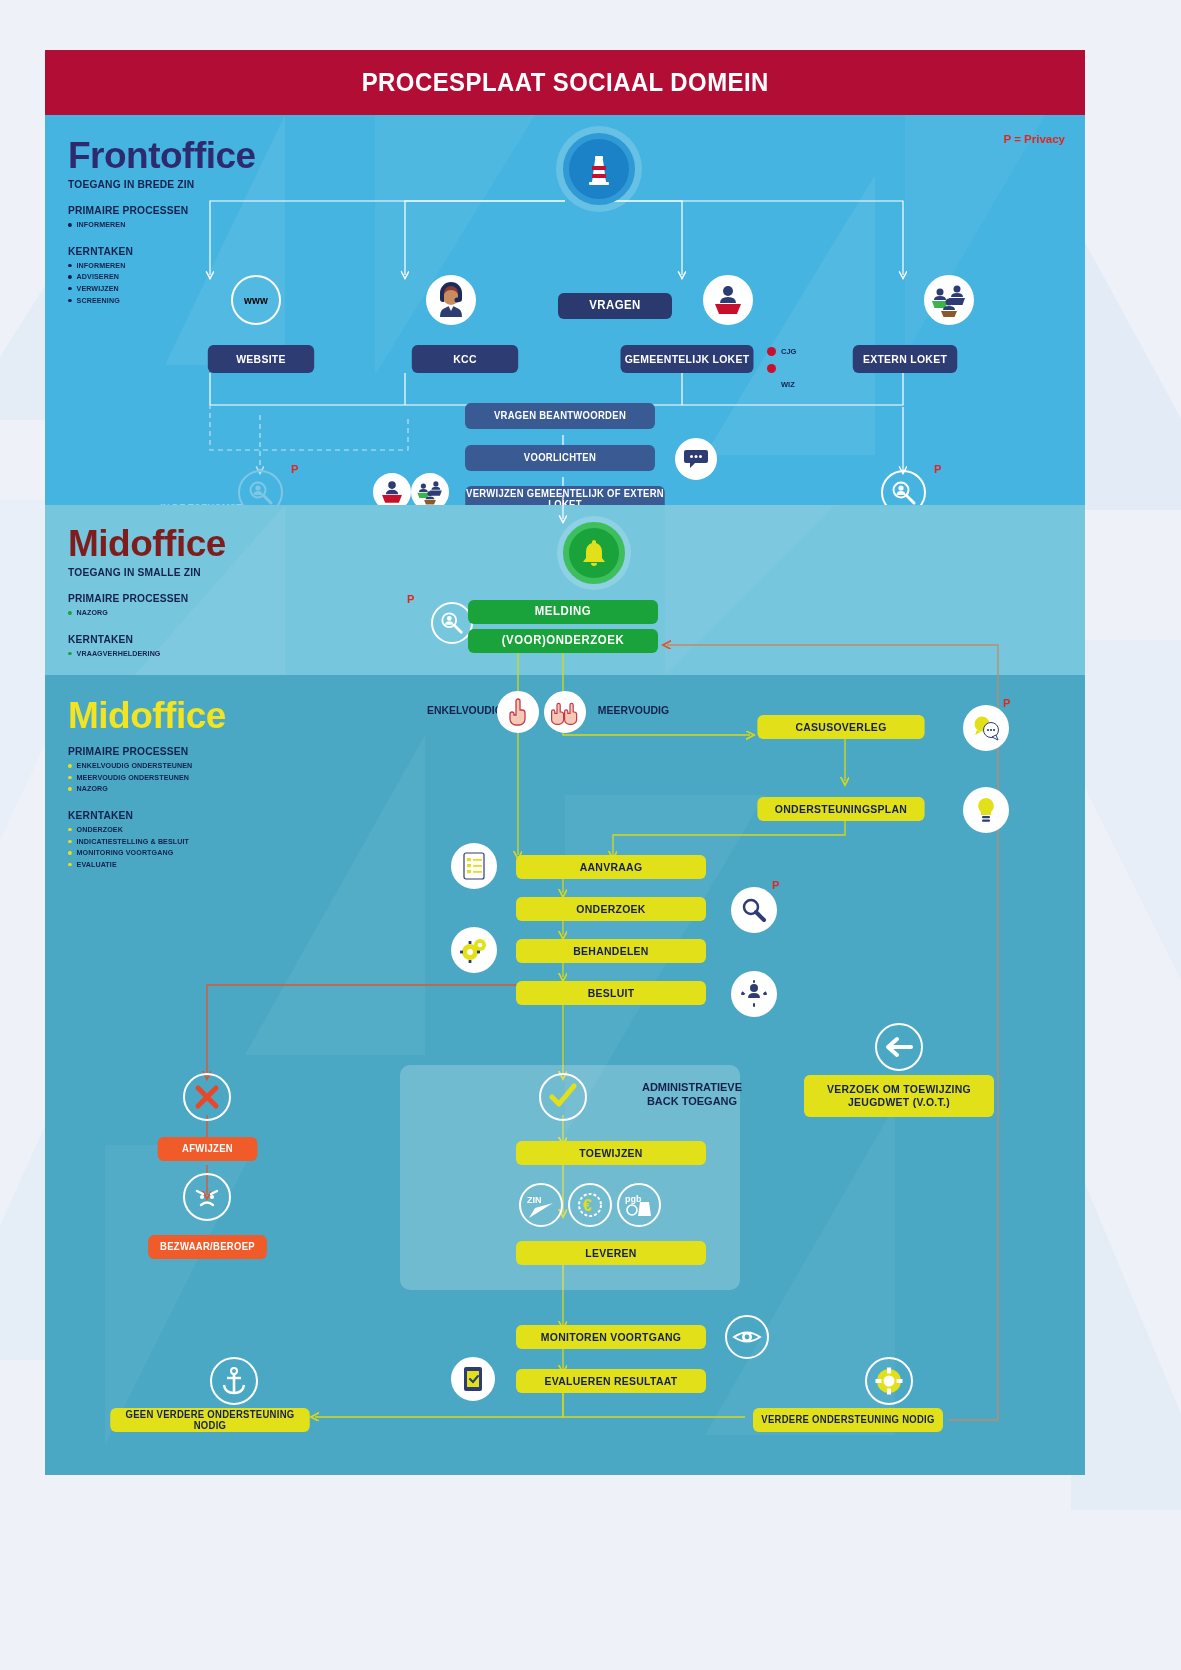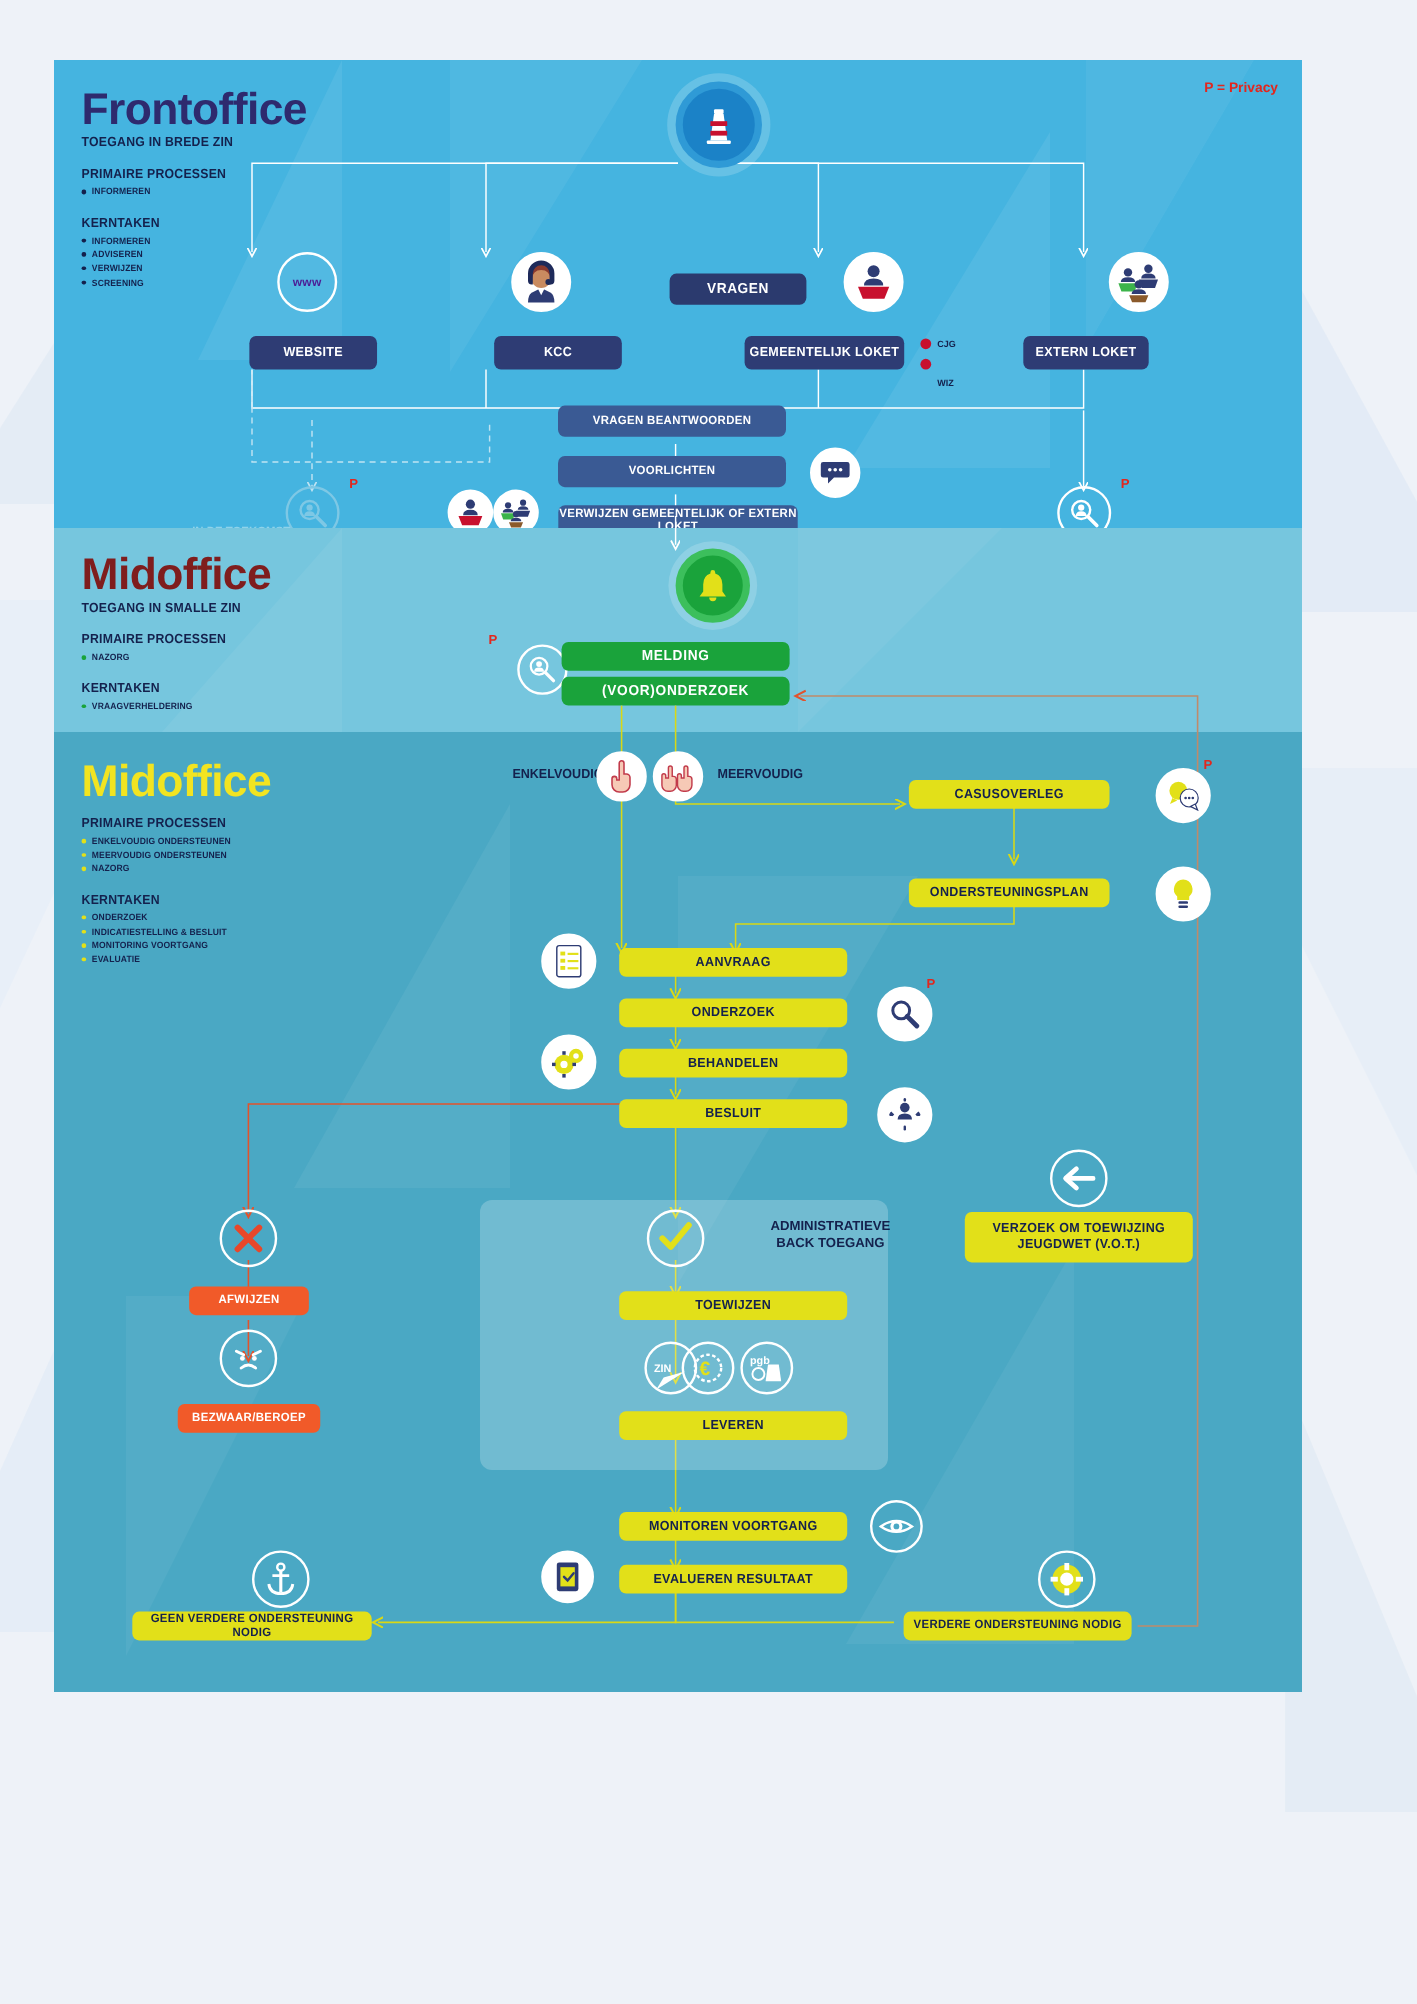--- a/index.html
+++ b/index.html
@@ -81,21 +81,21 @@
   .box-screen { background:#3a6fa8; color:#fff; font-size:10px; letter-spacing:.4px; }
   .box-screen-ghost { background:#4f9ec4; color:#9fd4ea; font-size:10px; letter-spacing:.4px; }
   .box-green  { background:#1aa33b; color:#fff; font-size:12px; letter-spacing:.6px; }
   .box-yellow { background:#e2e019; color:#14214d; font-size:11px; letter-spacing:.3px; }
   .box-orange { background:#f15a29; color:#fff; font-size:10px; letter-spacing:.3px; }
 
   
   .ic {
     position:absolute; border-radius:50%; border:2px solid #ffffff;
     display:flex; align-items:center; justify-content:center;
-    color:#4c1d95; font-weight:bold; background:transparent;
+    color:#000000; font-weight:bold; background:transparent;
   }
   .ic-fill { background:#ffffff; }
   .lbl-p { position:absolute; color:#e3261d; font-size:11px; font-weight:bold; }
   .side-lbl {
     position:absolute; color:#14214d; font-size:11px; font-weight:bold;
     font-family:"Liberation Sans Narrow","Liberation Sans",sans-serif; transform:scaleX(.95);
   }
   .legend-dot { position:absolute; width:9px; height:9px; border-radius:50%; background:#c8102e; }
   .legend-txt { position:absolute; font-size:7.5px; font-weight:bold; color:#14214d; }
 
@@ -122,20 +122,23 @@
   <div class="tri t1"></div>
     <div class="tri t2"></div>
     <div class="tri t3"></div>
   <div class="tri t4"></div>
     <div class="tri t5"></div>
     <div class="tri t6"></div>
 </div>
 
 <div class="poster">
 
+  <div class="title-bar">
+    <h1>PROCESPLAAT SOCIAAL DOMEIN</h1>
+  </div>
 
   <div class="band band-front">
     <div class="bgtri" style="border-left:120px solid transparent;border-bottom:250px solid rgba(255,255,255,.07);left:120px;top:0;"></div>
     <div class="bgtri" style="border-right:160px solid transparent;border-top:260px solid rgba(255,255,255,.06);left:330px;top:0;"></div>
     <div class="bgtri" style="border-left:170px solid transparent;border-bottom:280px solid rgba(255,255,255,.07);left:660px;top:60px;"></div>
     <div class="bgtri" style="border-right:140px solid transparent;border-top:240px solid rgba(255,255,255,.05);right:40px;top:0;"></div>
 
     <div class="priv-key">P = Privacy</div>
 
     <div class="sec-head" style="top:20px;">
@@ -563,21 +566,21 @@
     </div>
     <div class="ic" style="left:494px; top:398px; width:48px; height:48px;">
       <svg width="30" height="28" viewBox="0 0 30 28">
         <path d="M4 14 L11 21 L26 3" stroke="#e2e019" stroke-width="5" fill="none" stroke-linecap="round" stroke-linejoin="round"></path>
       </svg>
     </div>
     <div class="box box-yellow" style="left:466px; top:466px; width:200px; height:24px;">
       <span>TOEWIJZEN</span>
     </div>
 
-    <div class="ic" style="left:492px; top:508px; width:44px; height:44px;align-items:flex-end;">
+    <div class="ic" style="left:474px; top:508px; width:44px; height:44px;">
       <svg width="36" height="30" viewBox="0 0 36 30">
         <text x="4" y="13" fill="#fff" font-size="9" font-weight="bold" font-family="Liberation Sans, sans-serif">ZIN</text>
         <path d="M6 28 L30 13 L12 18 Z" fill="#fff"></path>
       </svg>
     </div>
     <div class="ic" style="left:523px; top:508px; width:44px; height:44px;">
       <svg width="30" height="30" viewBox="0 0 30 30">
         <circle cx="15" cy="15" r="11" fill="none" stroke="#fff" stroke-width="2" stroke-dasharray="3,2"></circle>
         <text x="8" y="21" fill="#e2e019" font-size="16" font-weight="bold" font-family="Liberation Sans, sans-serif">€</text>
       </svg>

